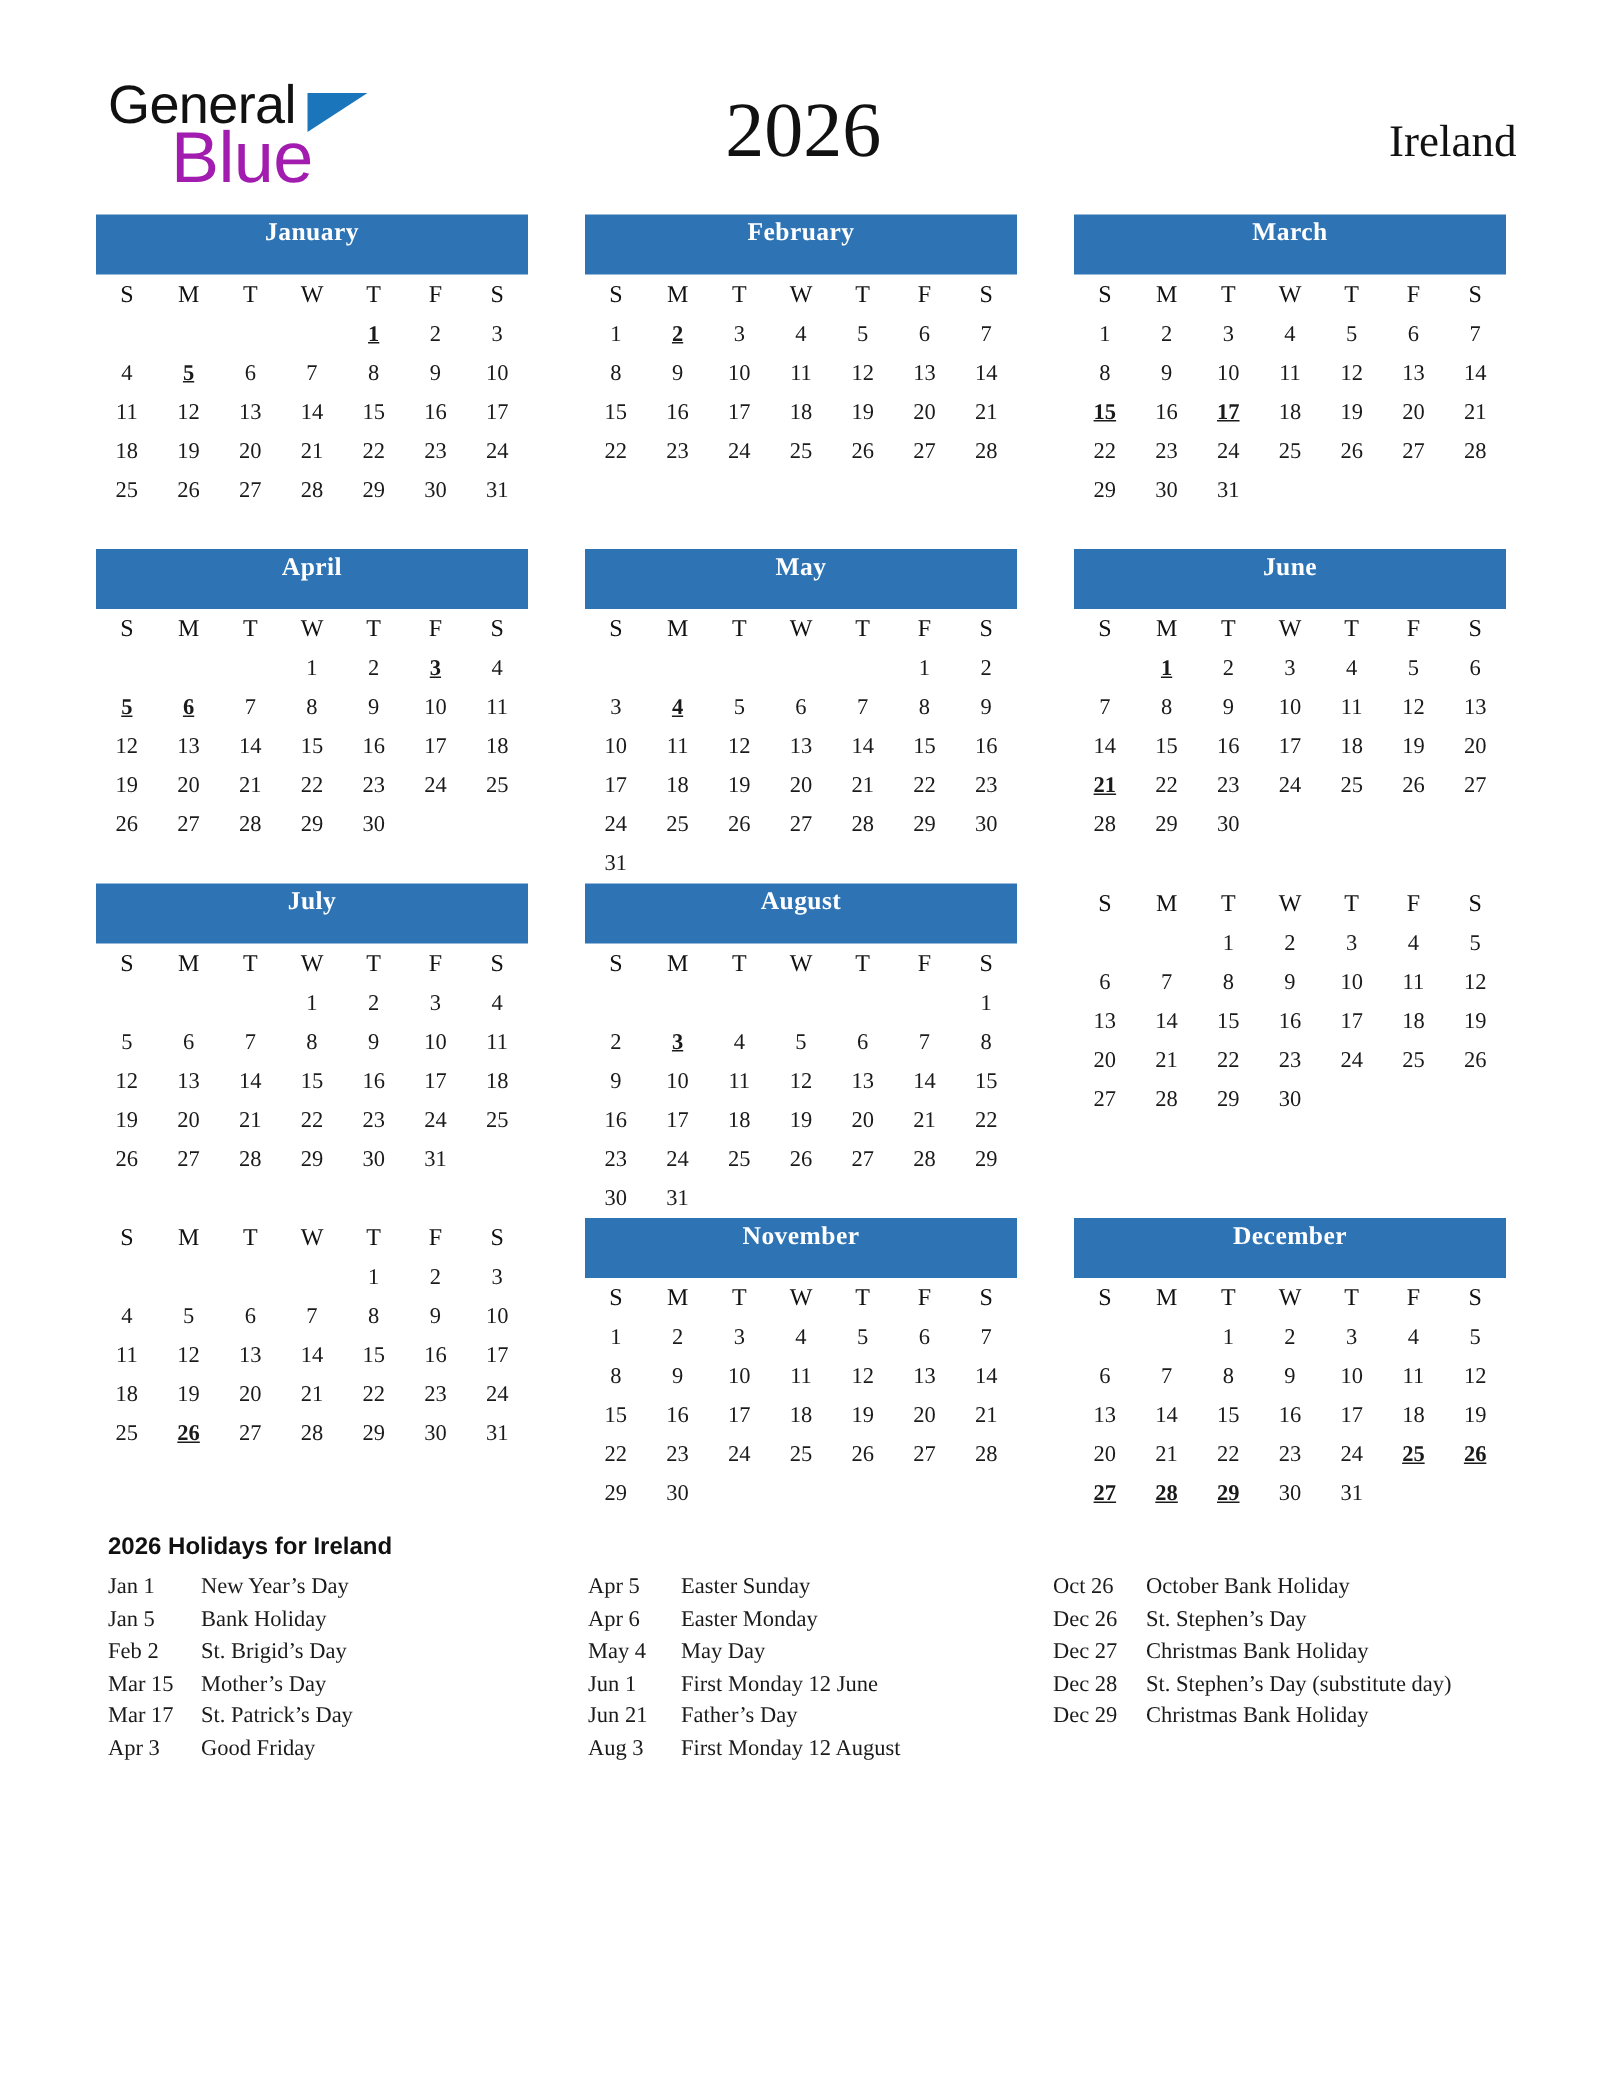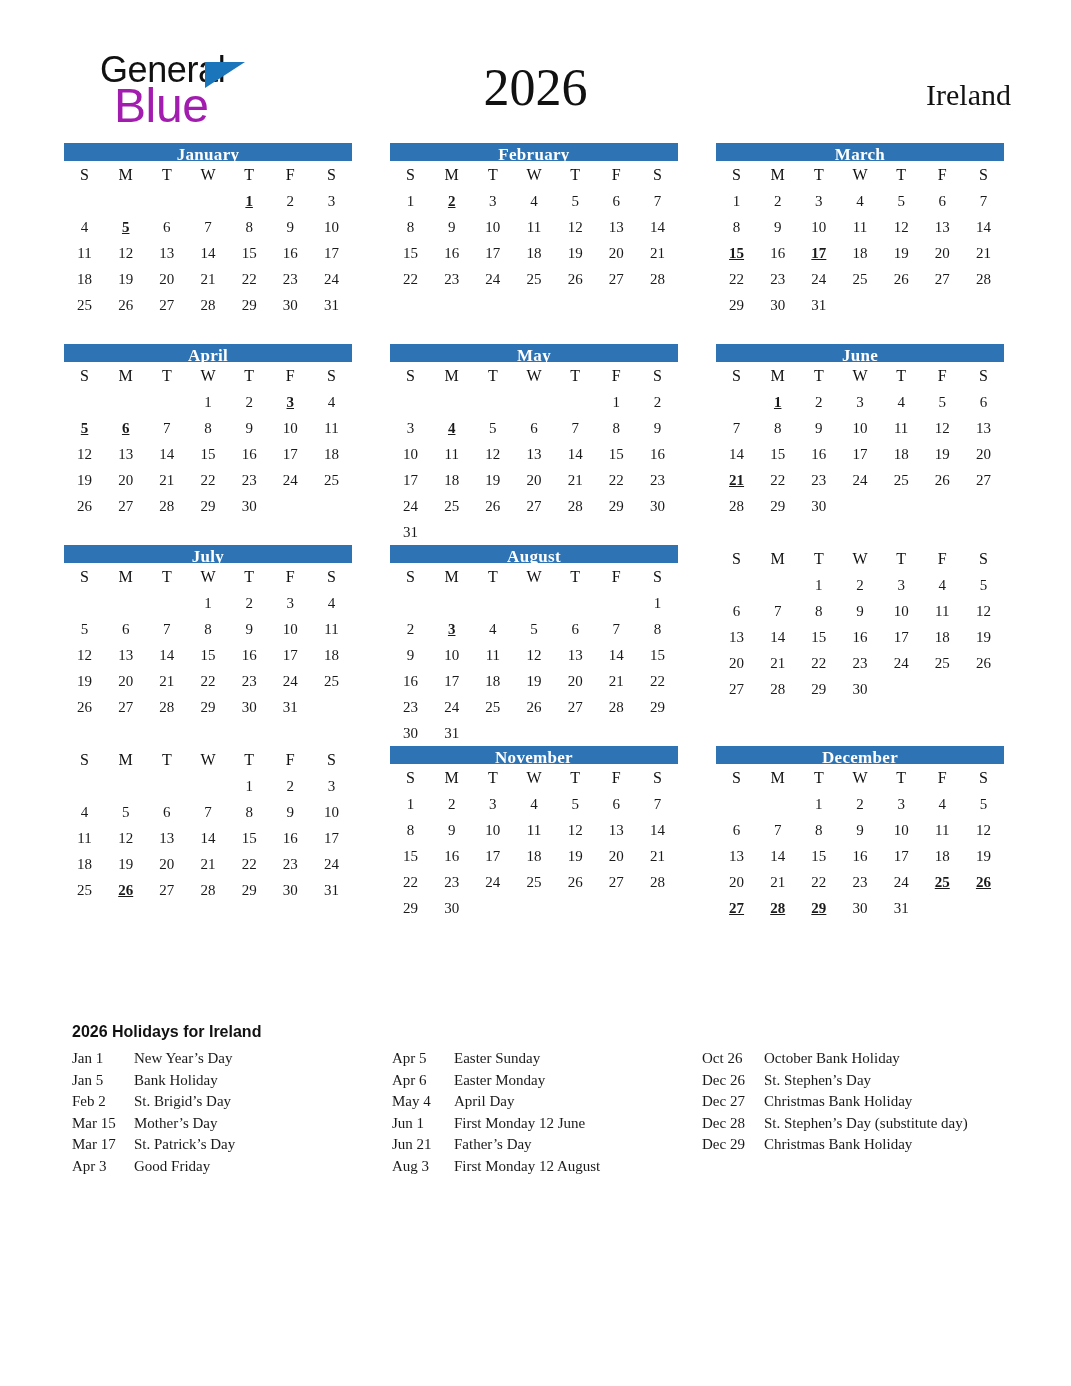--- a/index.html
+++ b/index.html
@@ -31,21 +31,20 @@
     height: 72px;
   }
   #logo-general {
     position: absolute;
     left: 0; top: 0;
     font-family: "Liberation Sans", sans-serif;
     font-size: 36px;
     letter-spacing: -0.4px;
     color: #111111;
     line-height: 36px;
-    margin-left: 28px;
   }
   #logo-triangle {
     position: absolute;
     left: 133px;
     top: 10px;
     width: 0; height: 0;
     border-top: 26px solid #1b75bb;
     border-right: 40px solid transparent;
   }
   #logo-blue {
@@ -95,21 +94,21 @@
     box-sizing: border-box;
   }
   .month:last-child { margin-right: 0; }
 
   .month-title {
     background: #2e74b5;
     color: #ffffff;
     font-weight: bold;
     font-size: 17px;
     line-height: 24px;
-    height: 18px;
+    height: 40px;
     text-align: center;
     letter-spacing: 0.3px;
   }
   table.month-table {
     width: 288px;
     border-collapse: collapse;
     table-layout: fixed;
   }
   table.month-table th {
     font-weight: normal;
@@ -1090,21 +1089,21 @@
         <div class="holiday-item">
           <span class="holiday-date">Apr 5</span>
           <span class="holiday-name">Easter Sunday</span>
         </div>
         <div class="holiday-item">
           <span class="holiday-date">Apr 6</span>
           <span class="holiday-name">Easter Monday</span>
         </div>
         <div class="holiday-item">
           <span class="holiday-date">May 4</span>
-          <span class="holiday-name">April Day</span>
+          <span class="holiday-name">May Day</span>
         </div>
         <div class="holiday-item">
           <span class="holiday-date">Jun 1</span>
           <span class="holiday-name">First Monday 12 June</span>
         </div>
         <div class="holiday-item">
           <span class="holiday-date">Jun 21</span>
           <span class="holiday-name">Father’s Day</span>
         </div>
         <div class="holiday-item">

